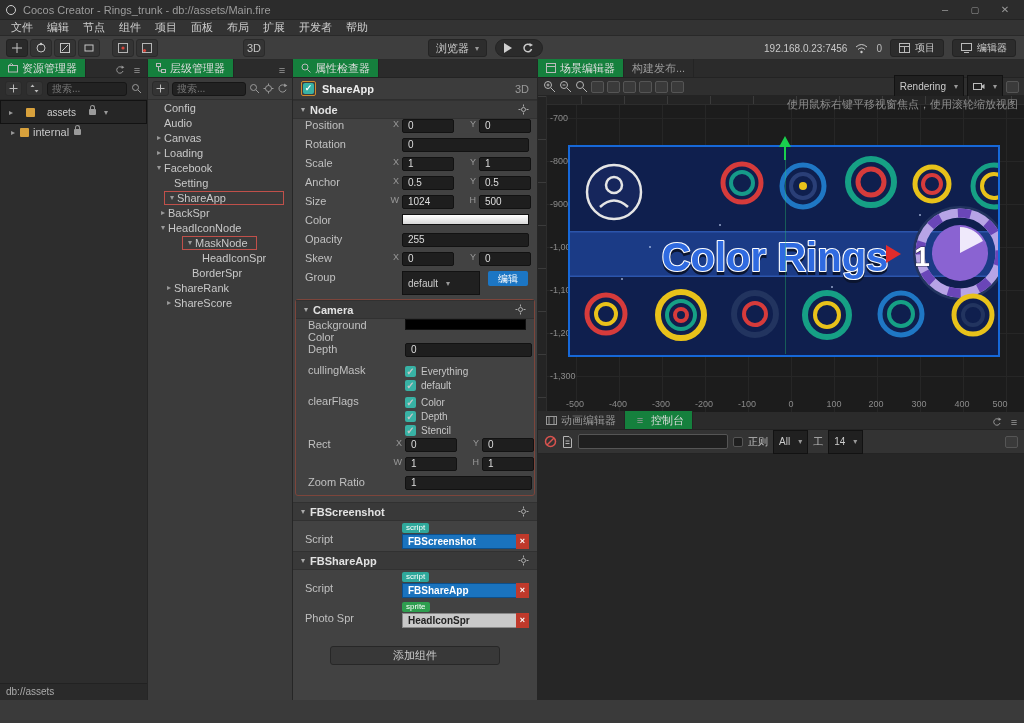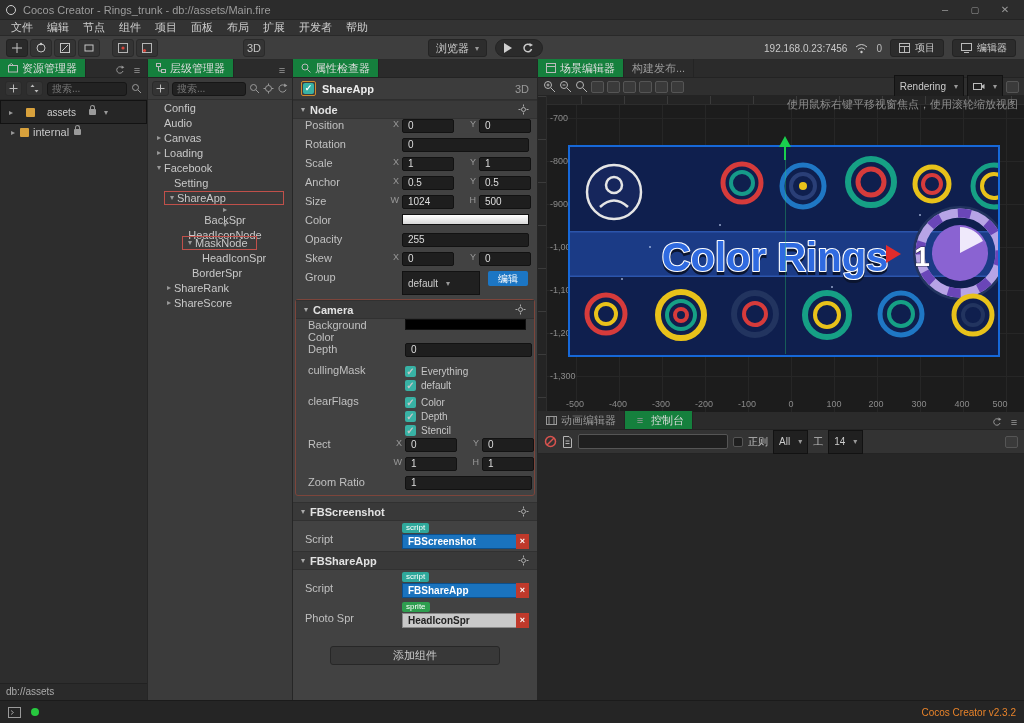--- a/index.html
+++ b/index.html
@@ -58,21 +58,21 @@
   .arr.exp::before{content:"▾";}
   .arr.col::before{content:"▸";}
   .lock{width:7px;height:6px;background:#9a9a9a;border-radius:1px;position:relative;display:inline-block;margin-left:5px;flex:none;}
   .lock::before{content:"";position:absolute;top:-4px;left:1px;width:3px;height:4px;border:1px solid #9a9a9a;border-bottom:none;border-radius:3px 3px 0 0;}
   #assets-status{position:absolute;left:0;bottom:0;width:147px;height:17px;background:#2a2a2a;border-top:1px solid #222;color:#aaa;font-size:10px;line-height:16px;padding-left:6px;}
 
   
   #hierarchy-panel{left:148px;width:145px;background:#3b3b3b;}
   #hier-toolbar{height:22px;display:flex;align-items:center;gap:3px;padding:0 4px;border-bottom:1px solid #2f2f2f;}
   .h-row{display:flex;align-items:center;height:15px;color:#c8c8c8;font-size:11px;}
-  .d1{padding-left:6px;} .d2{padding-left:16px;} .d3{padding-left:10px;flex-direction:column;} .d4{padding-left:34px;} .d5{padding-left:44px;}
+  .d1{padding-left:6px;} .d2{padding-left:16px;} .d3{padding-left:10px;} .d4{padding-left:34px;} .d5{padding-left:44px;}
   .redwrap{display:flex;align-items:center;border:1px solid #c0504a;padding:0 2px;flex:1;margin-right:8px;}
   .redwrap.fit{flex:none;padding-right:8px;}
 
   
   #inspector-panel{left:293px;width:245px;background:#424242;}
   #insp-name{height:22px;background:#3c3c3c;border-bottom:1px solid #2e2e2e;display:flex;align-items:center;padding:0 8px;gap:6px;}
   .cbwrap{border:1px solid #cf8a2d;border-radius:2px;padding:1px;display:flex;}
   .cb{width:11px;height:11px;background:#38b2a5;border-radius:2px;color:#fff;font-size:9px;line-height:11px;text-align:center;font-weight:bold;flex:none;}
   .cb::before{content:"✓";}
   .cb.plain{background:#38b2a5;}
@@ -790,22 +790,14 @@
         <div class="sel">
             <span>14</span>
           </div>
         <div class="spacer"></div>
         <span class="sq-ic"></span>
       </div>
       <div style="height:246px;background:#262626;"></div>
     </div>
   </div>
 
-  <div id="bottombar">
-    <svg width="13" height="11">
-        <rect x="0.5" y="0.5" width="12" height="10" fill="none" stroke="#9a9a9a"></rect>
-        <polyline points="3,3.5 5.5,5.5 3,7.5" fill="none" stroke="#9a9a9a"></polyline>
-      </svg>
-    <span class="green-dot"></span>
-    <span id="version">Cocos Creator v2.3.2</span>
-  </div>
 
 </div>
 
 </body></html>

